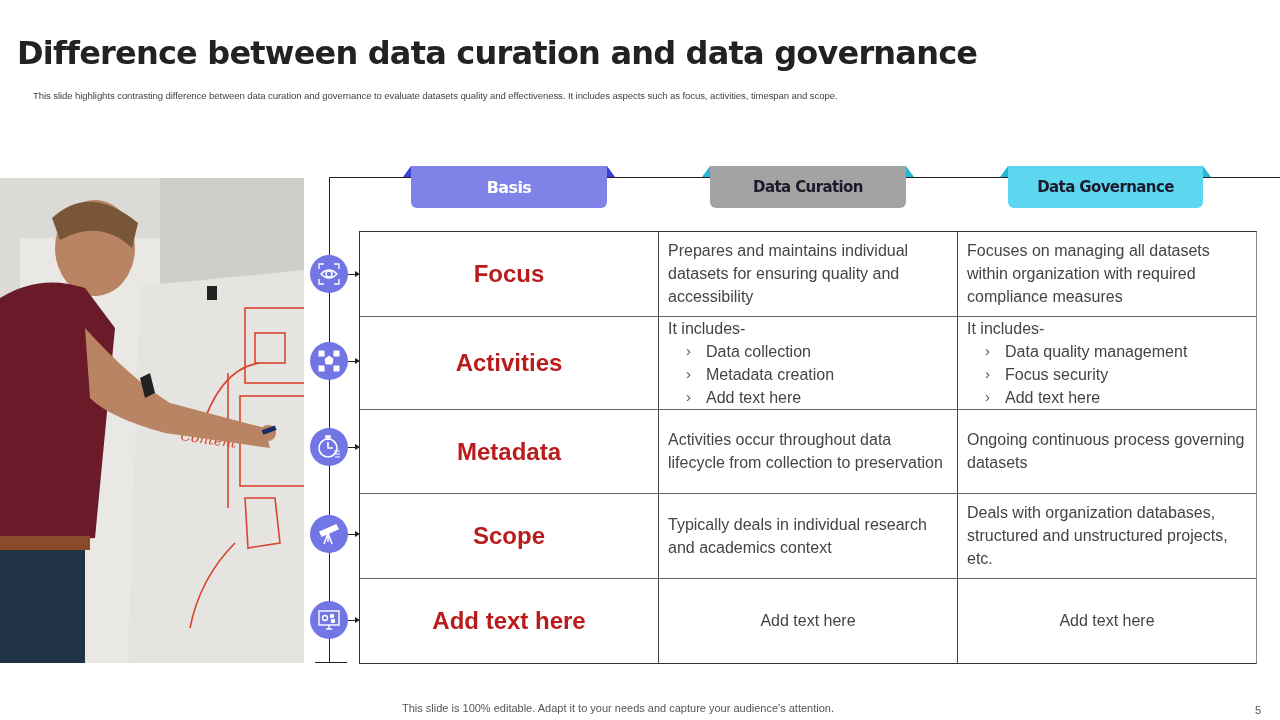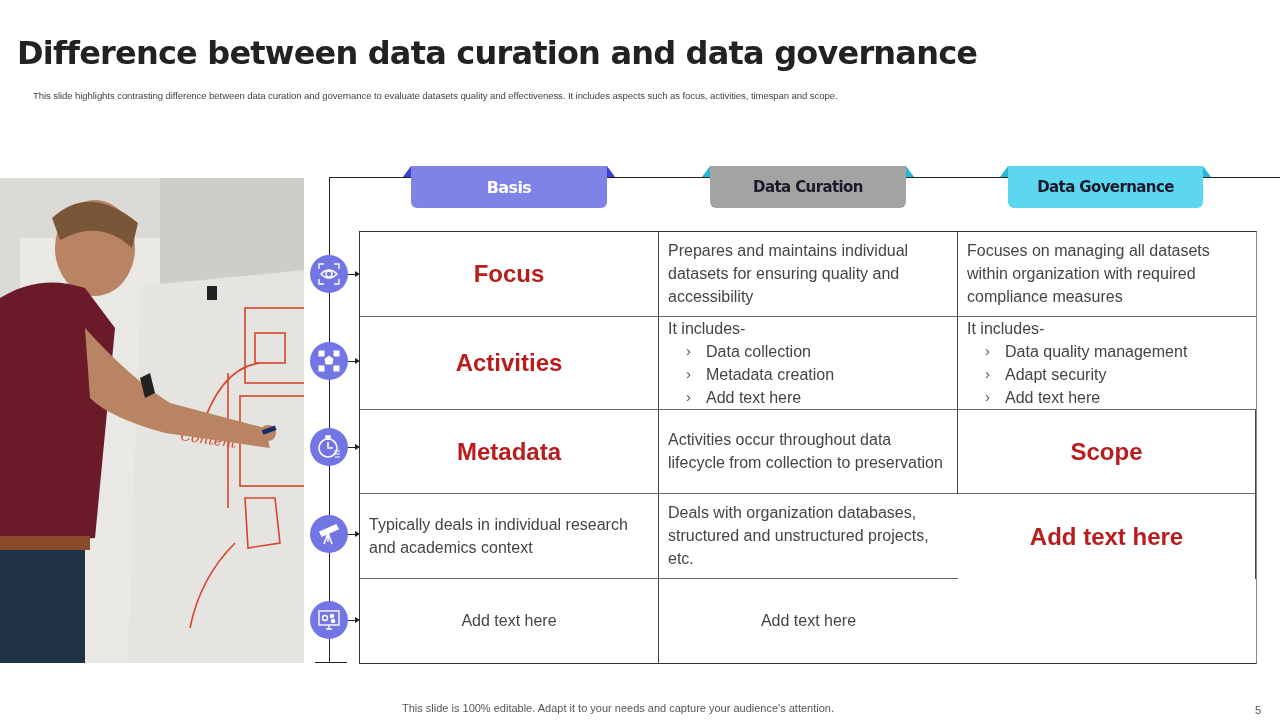--- a/index.html
+++ b/index.html
@@ -159,27 +159,28 @@
     <ul>
       <li><span class="bullet">›</span><span class="txt">Data collection</span></li>
       <li><span class="bullet">›</span><span class="txt">Metadata creation</span></li>
       <li><span class="bullet">›</span><span class="txt">Add text here</span></li>
     </ul>
   </div>
   <div class="cell last-col">
     <div>It includes-</div>
     <ul>
       <li><span class="bullet">›</span><span class="txt">Data quality management</span></li>
-      <li><span class="bullet">›</span><span class="txt">Adapt security</span></li>
+      <li><span class="bullet">›</span><span class="txt">Focus security</span></li>
       <li><span class="bullet">›</span><span class="txt">Add text here</span></li>
     </ul>
   </div>
 
   <div class="cell label">Metadata</div>
   <div class="cell">Activities occur throughout  data lifecycle from collection to preservation</div>
+  <div class="cell last-col">Ongoing continuous process governing datasets</div>
 
   <div class="cell label">Scope</div>
   <div class="cell">Typically  deals in individual research and academics context</div>
   <div class="cell last-col">Deals with organization databases, structured  and unstructured  projects, etc.</div>
 
   <div class="cell label last-row">Add text here</div>
   <div class="cell center last-row">Add text here</div>
   <div class="cell center last-col last-row">Add text here</div>
 </div>
 

